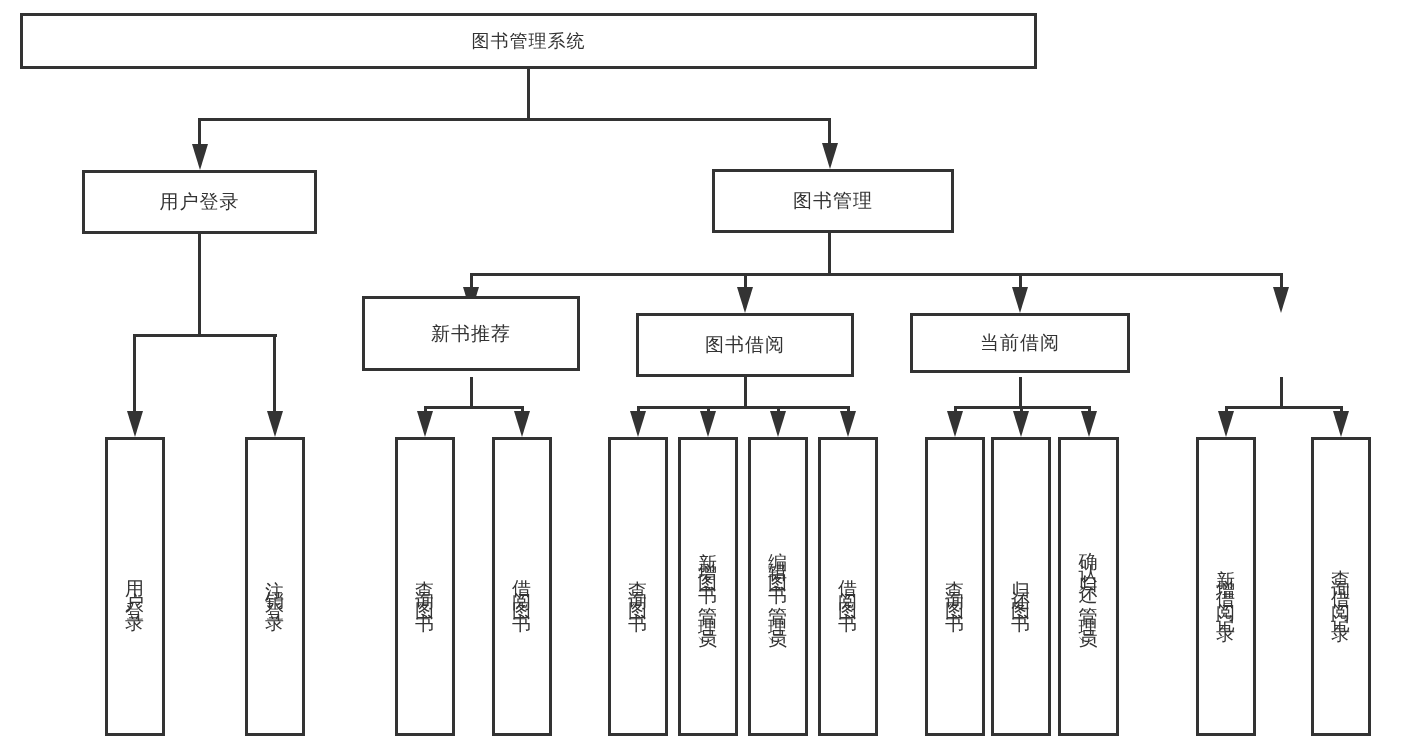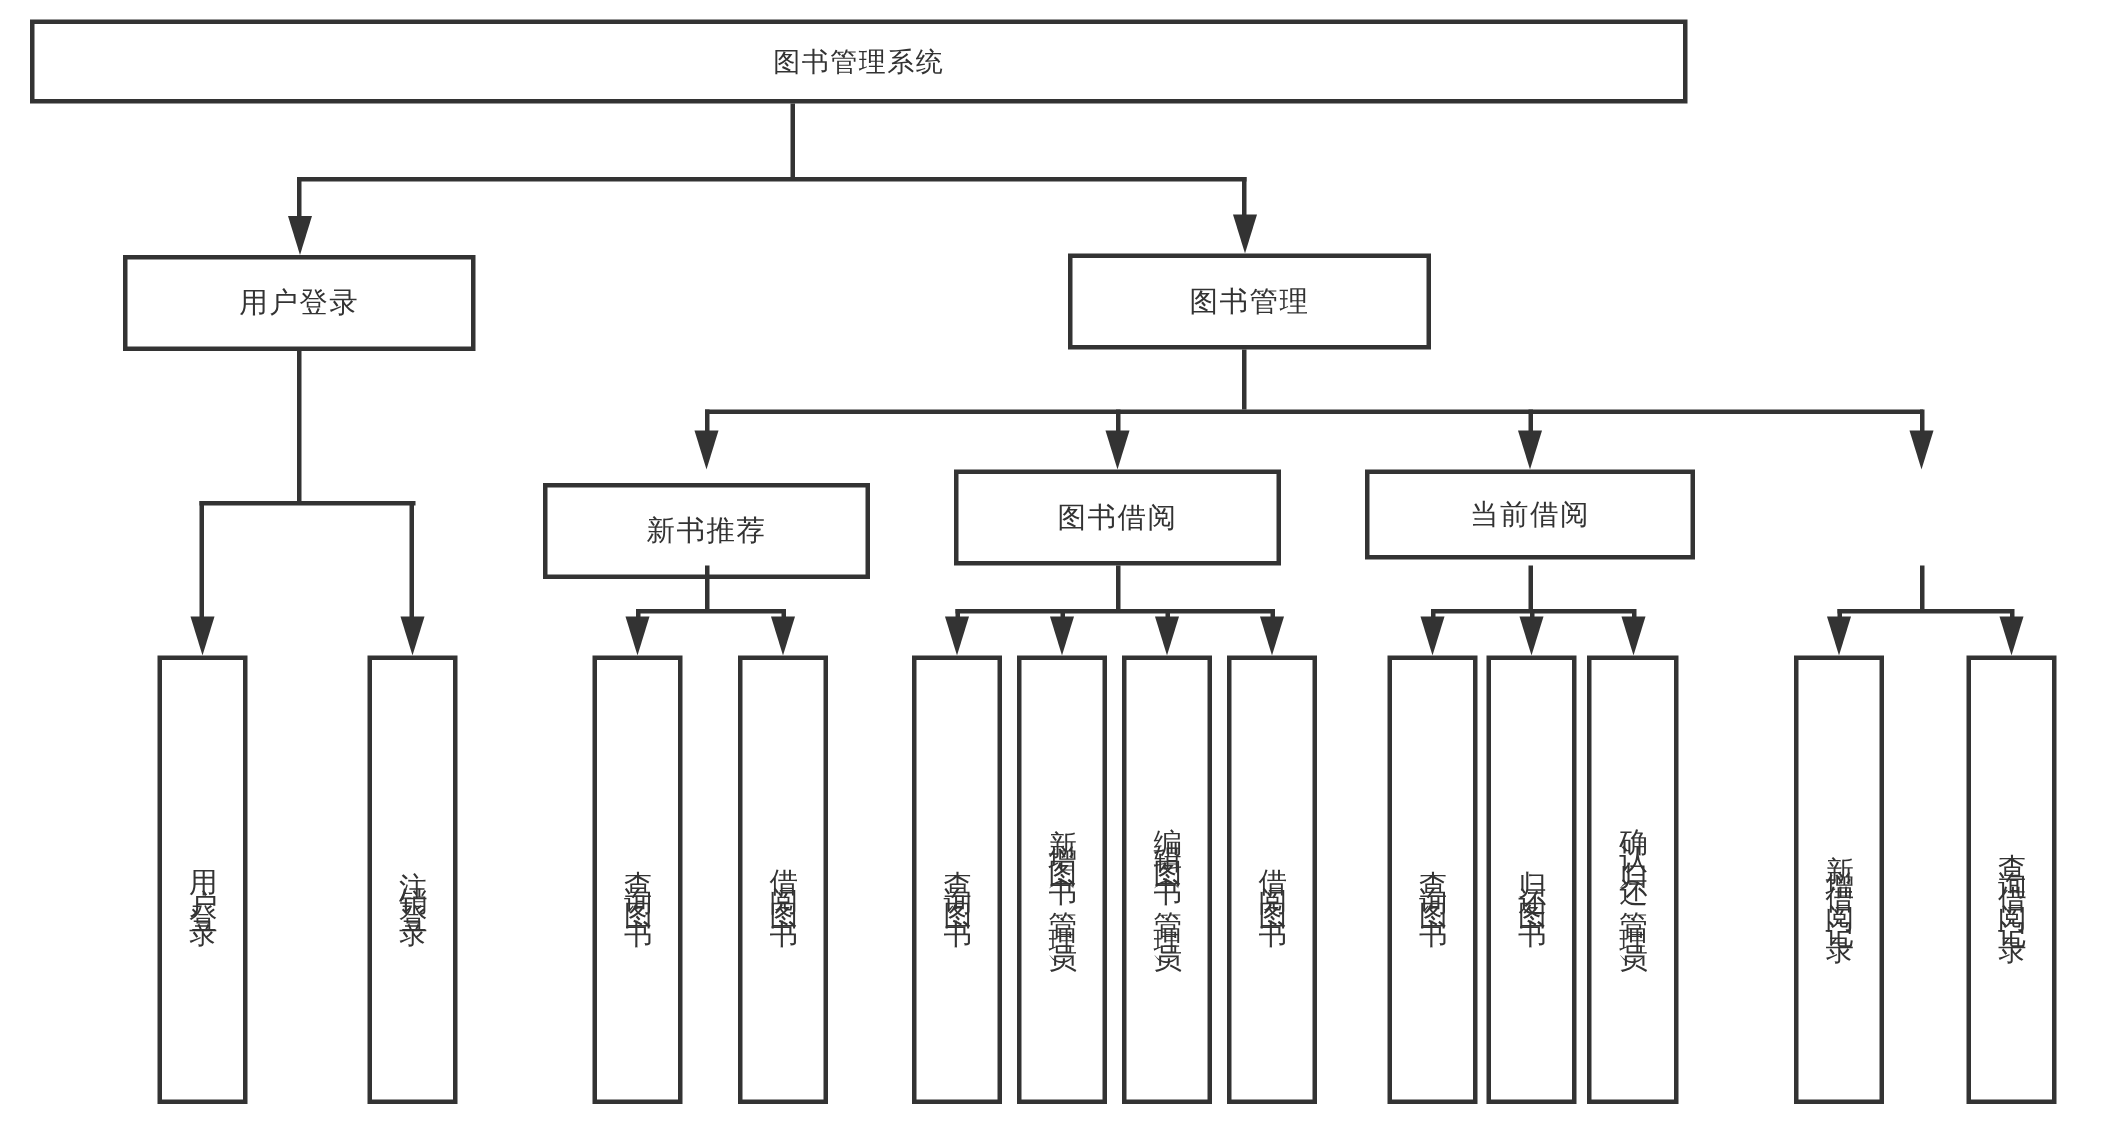--- a/index.html
+++ b/index.html
@@ -28,21 +28,21 @@
     position:absolute;top:712px;right:3px;z-index:10;
     font-size:20px;color:#9a9a9e;white-space:nowrap;
     text-shadow:0 0 3px rgba(255,255,255,.95),0 0 3px rgba(255,255,255,.95);
   }
 </style>
 </head>
 <body>
 
 <div class="canvas">
 
-  <div class="box h root" style="left:20px;top:13px;width:1105px;height:56px">
+  <div class="box h root" style="left:20px;top:13px;width:1017px;height:56px">
     <span>图书管理系统</span>
   </div>
 
   <div class="vl" style="left:527px;top:69px;height:49px"></div>
   <div class="hl" style="left:198px;top:118px;width:633px"></div>
   <div class="vl" style="left:198px;top:118px;height:28px"></div>
   <div class="arr" style="left:192px;top:144px"></div>
   <div class="vl" style="left:828px;top:118px;height:27px"></div>
   <div class="arr" style="left:822px;top:143px"></div>
 
@@ -64,21 +64,21 @@
   <div class="hl" style="left:470px;top:273px;width:812px"></div>
   <div class="vl" style="left:470px;top:273px;height:16px"></div>
   <div class="arr" style="left:463px;top:287px"></div>
   <div class="vl" style="left:744px;top:273px;height:16px"></div>
   <div class="arr" style="left:737px;top:287px"></div>
   <div class="vl" style="left:1019px;top:273px;height:16px"></div>
   <div class="arr" style="left:1012px;top:287px"></div>
   <div class="vl" style="left:1280px;top:273px;height:16px"></div>
   <div class="arr" style="left:1273px;top:287px"></div>
 
-  <div class="box h" style="left:362px;top:322px;width:218px;height:64px">
+  <div class="box h" style="left:362px;top:296px;width:218px;height:75px">
     <span>新书推荐</span>
   </div>
   <div class="box h" style="left:636px;top:313px;width:218px;height:64px">
     <span>图书借阅</span>
   </div>
   <div class="box h" style="left:910px;top:313px;width:220px;height:60px">
     <span>当前借阅</span>
   </div>
 
   <div class="vl" style="left:470px;top:377px;height:29px"></div>

